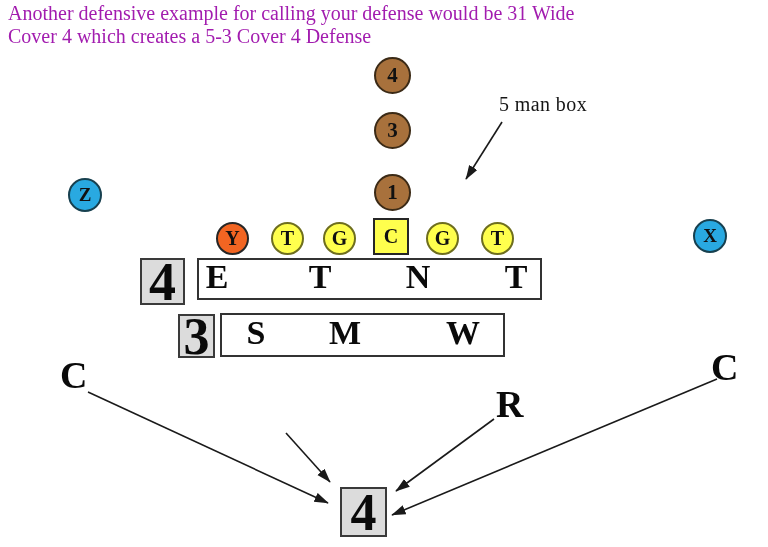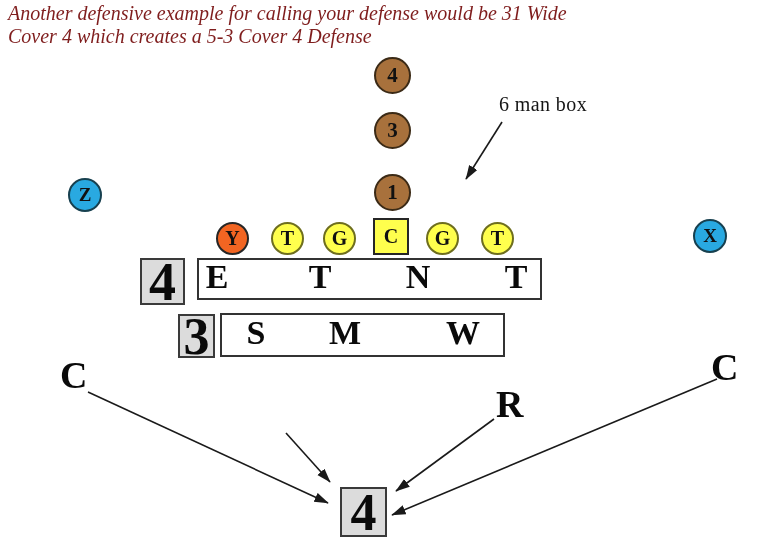--- a/index.html
+++ b/index.html
@@ -1,20 +1,20 @@
 <!DOCTYPE html>
 <html><head>
 <meta charset="utf-8">
 <style>
   html,body{margin:0;padding:0;background:#fff;}
   .stage{
     position:relative;width:768px;height:547px;background:#ffffff;
     font-family:"Liberation Serif",serif;color:#111;overflow:hidden;
   }
-  .title{position:absolute;left:8px;top:2px;font-size:20px;line-height:23px;color:#7f1d1d;font-style:italic;}
+  .title{position:absolute;left:8px;top:2px;font-size:20px;line-height:23px;color:#a21caf;}
   .note{position:absolute;left:499px;top:93px;font-size:20px;letter-spacing:.4px;color:#151515;}
   .player{
     position:absolute;display:flex;align-items:center;justify-content:center;
     font-weight:bold;box-sizing:border-box;color:#111;
   }
   .circle{border-radius:50%;}
   .brown{width:37px;height:37px;background:#A8713C;border:2px solid #3B2A16;font-size:21px;}
   .blue{width:34px;height:34px;background:#29A9E1;border:2px solid #17404F;font-size:19px;}
   .orange{width:33px;height:33px;background:#F26522;border:2px solid #262626;font-size:20px;}
   .yellow{width:33px;height:33px;background:#FFFF4D;border:2px solid #6E6E1E;font-size:20px;}
@@ -36,21 +36,21 @@
 </head>
 <body>
 
 <div class="stage">
 
   <div class="title">
     <div>Another defensive example for calling your defense would be 31 Wide</div>
     <div>Cover 4 which creates a 5-3 Cover 4 Defense</div>
   </div>
 
-  <div class="note">6 man box</div>
+  <div class="note">5 man box</div>
 
   <div class="player circle brown" style="left:374px;top:57px;">
     <span>4</span>
   </div>
   <div class="player circle brown" style="left:374px;top:112px;">
     <span>3</span>
   </div>
   <div class="player circle brown" style="left:374px;top:174px;">
     <span>1</span>
   </div>

